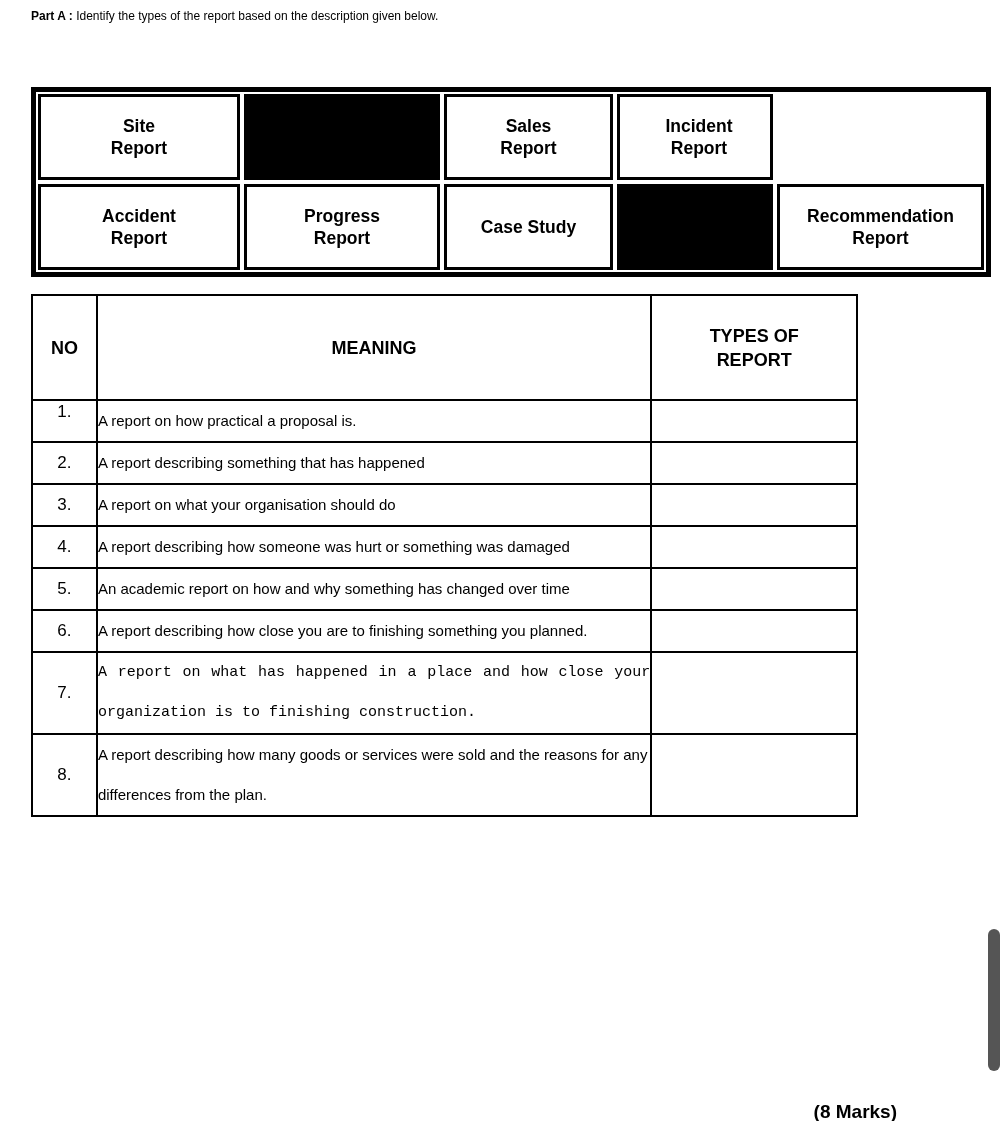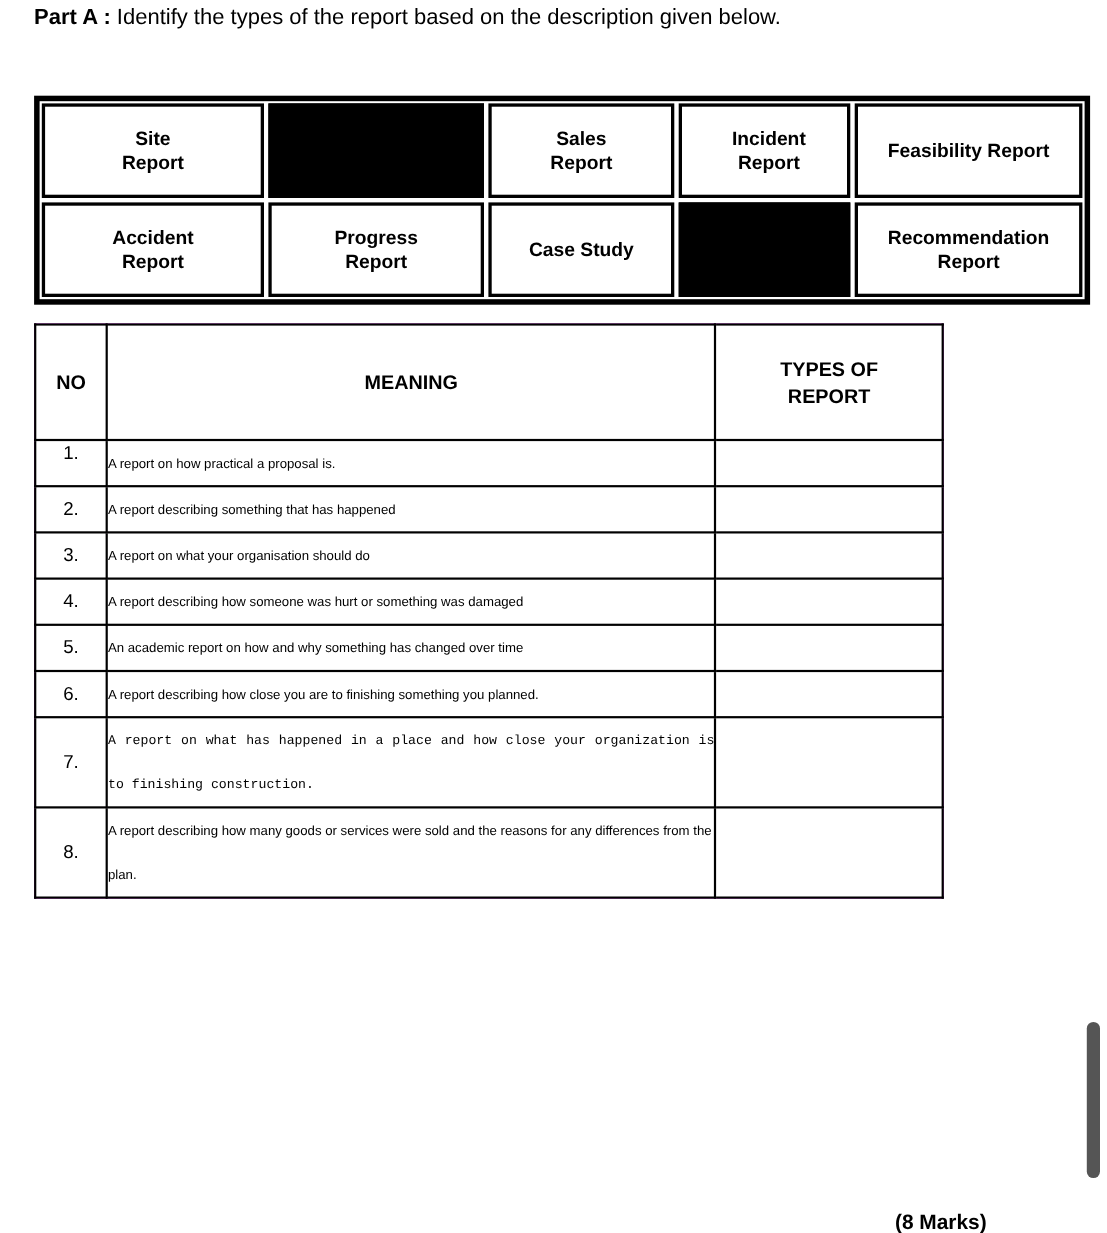--- a/index.html
+++ b/index.html
@@ -14,21 +14,21 @@
     overflow: hidden;
     font-family: "Liberation Sans", sans-serif;
     color: #000000;
   }
 
   
   #instruction {
     position: absolute;
     left: 31px;
     top: 5px;
-    font-size: 20px;
+    font-size: 12px;
     line-height: 22px;
     white-space: nowrap;
   }
   #instruction .part-label {
     font-weight: bold;
   }
 
   
   #wordbank {
     position: absolute;
@@ -106,21 +106,21 @@
   .col-type  { width: 231px; }
 
   .cell-no {
     text-align: center;
     vertical-align: middle;
     font-size: 17px;
     line-height: 22px;
   }
   .cell-mean {
     vertical-align: middle;
-    font-size: 12px;
+    font-size: 15px;
     line-height: 40px;
     padding: 0 12px 0 13px;
     text-align: left;
     margin-left: 48px;
   }
   .cell-mean.justify {
     text-align: justify;
     text-align-last: left;
     font-family: Liberation Mono, monospace;
   }
@@ -173,21 +173,20 @@
 <div id="instruction">
   <span class="part-label">Part A :</span><span> Identify the types of the report based on the description given below.</span>
 </div>
 
 <div id="wordbank">
     <div class="wb-row">
       <div class="wb-cell wb-c1">Site<br>Report</div>
       <div class="wb-cell wb-c2 redacted"></div>
       <div class="wb-cell wb-c3">Sales<br>Report</div>
       <div class="wb-cell wb-c4">Incident<br>Report</div>
-      <div class="wb-cell wb-c5">Feasibility Report</div>
     </div>
     <div class="wb-row">
       <div class="wb-cell wb-c1">Accident<br>Report</div>
       <div class="wb-cell wb-c2">Progress<br>Report</div>
       <div class="wb-cell wb-c3">Case Study</div>
       <div class="wb-cell wb-c4 redacted"></div>
       <div class="wb-cell wb-c5">Recommendation<br>Report</div>
     </div>
   </div>
 

